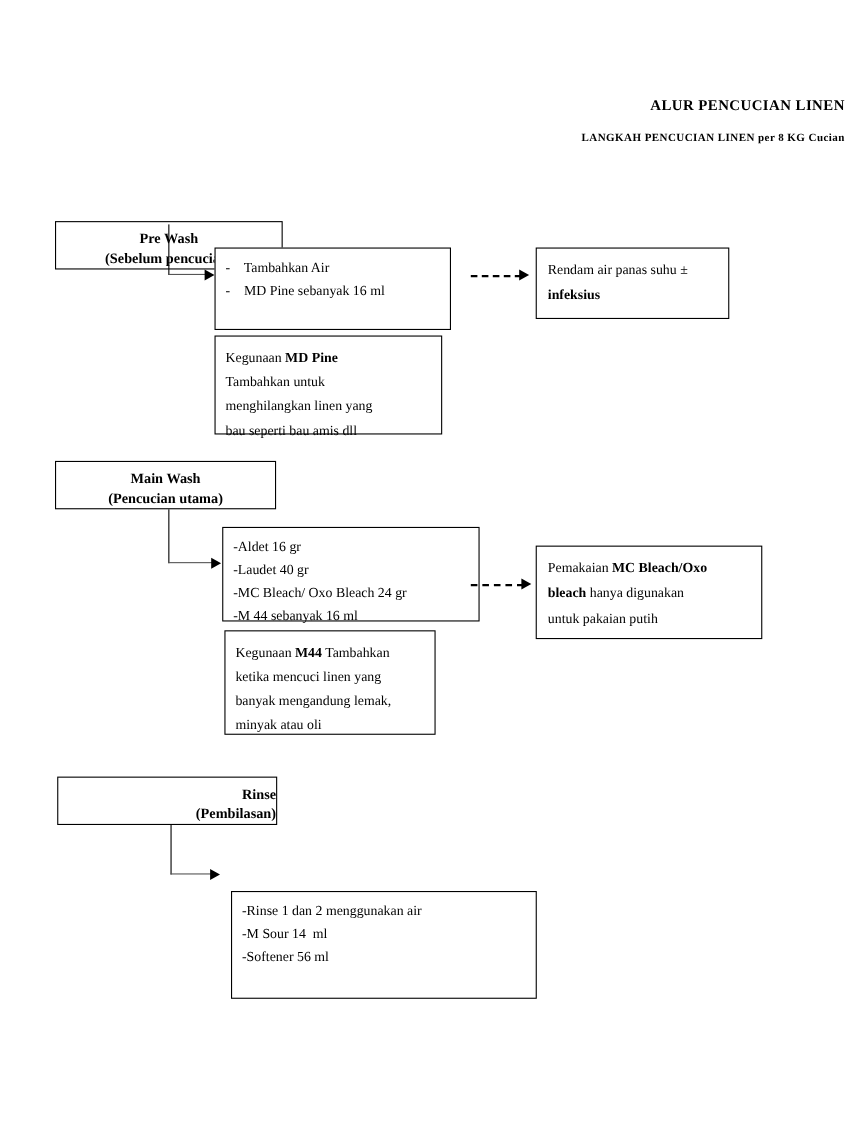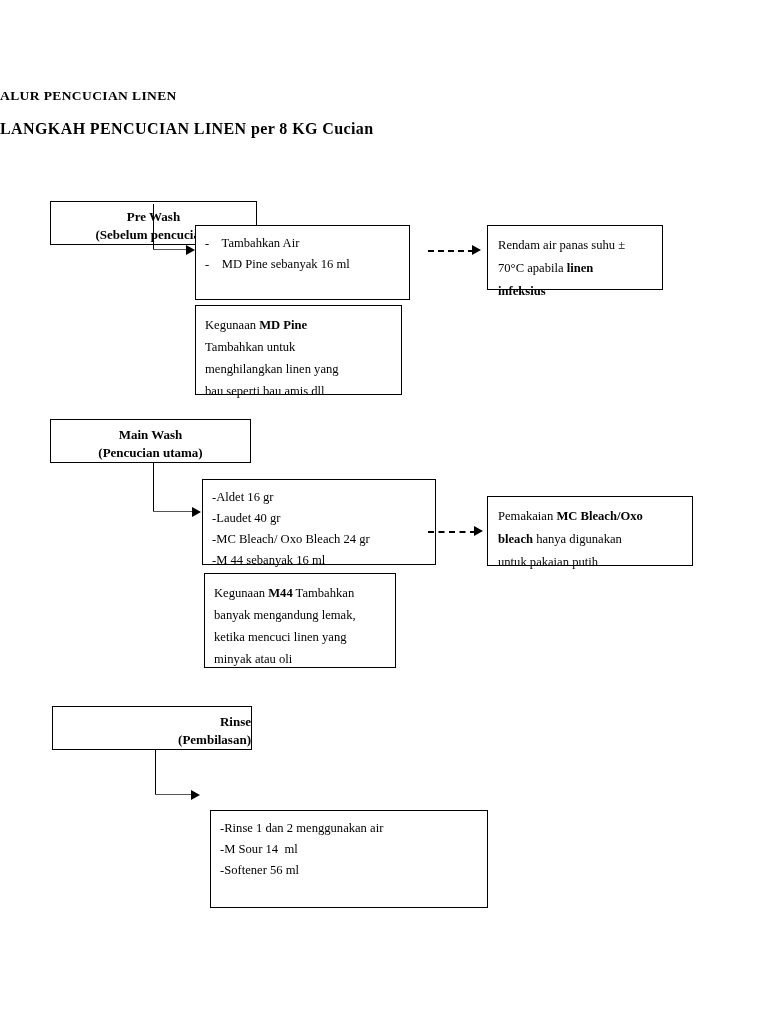--- a/index.html
+++ b/index.html
@@ -19,26 +19,26 @@
   #canvas {
     position: absolute;
     left: 0; top: 0;
     width: 768px;
     height: 1024px;
   }
 
   .title {
     position: absolute;
     width: 100%;
-    text-align: left;
+    text-align: right;
     font-weight: bold;
     letter-spacing: 0.4px;
   }
   #title-main { top: 88px; font-size: 13.5px; }
-  #title-sub  { top: 120px; font-size: 16px; }
+  #title-sub  { top: 120px; font-size: 10px; }
 
   .box {
     position: absolute;
     box-sizing: border-box;
     border: 1.3px solid #000000;
     background: #ffffff;
   }
 
   
   .stage-box {
@@ -119,21 +119,20 @@
   <div class="box detail-box" style="left:195px; top:225px; width:215px; height:75px;">
     <span class="dash-item"><span>-</span>    <span>Tambahkan Air</span></span>
     <span class="dash-item"><span>-</span>    <span>MD Pine sebanyak 16 ml</span></span>
   </div>
 
   <div class="dashed-line" style="left:428px; top:250px; width:46px;"></div>
   <div class="arrow-head" style="left:472px; top:245px;"></div>
 
   <div class="box side-box" style="left:487px; top:225px; width:176px; height:65px;">
     <div><span>Rendam air panas suhu ±</span></div>
-    <div><span>70°C apabila </span><b>linen</b></div>
     <div><b>infeksius</b></div>
   </div>
 
   <div class="box note-box" style="left:195px; top:305px; width:207px; height:90px;">
     <div><span>Kegunaan </span><b>MD Pine</b></div>
     <div>Tambahkan untuk</div>
     <div>menghilangkan linen yang</div>
     <div>bau seperti bau amis dll</div>
   </div>
 
@@ -149,30 +148,30 @@
   <div class="box detail-box" style="left:202px; top:479px; width:234px; height:86px;">
     <span class="dash-item"><span>-</span><span>Aldet 16 gr</span></span>
     <span class="dash-item"><span>-</span><span>Laudet 40 gr</span></span>
     <span class="dash-item"><span>-</span><span>MC Bleach/ Oxo Bleach 24 gr</span></span>
     <span class="dash-item"><span>-</span><span>M 44 sebanyak 16 ml</span></span>
   </div>
 
   <div class="dashed-line" style="left:428px; top:531px; width:48px;"></div>
   <div class="arrow-head" style="left:474px; top:526px;"></div>
 
-  <div class="box side-box" style="left:487px; top:496px; width:206px; height:70px;">
+  <div class="box side-box" style="left:487px; top:496px; width:206px; height:85px;">
     <div><span>Pemakaian </span><b>MC Bleach/Oxo</b></div>
     <div><b>bleach</b><span> hanya digunakan</span></div>
     <div>untuk pakaian putih</div>
   </div>
 
   <div class="box note-box" style="left:204px; top:573px; width:192px; height:95px;">
     <div><span>Kegunaan </span><b>M44</b><span> Tambahkan</span></div>
+    <div>ketika mencuci linen yang</div>
     <div>banyak mengandung lemak,</div>
-    <div>ketika mencuci linen yang</div>
     <div>minyak atau oli</div>
   </div>
 
   <div class="box stage-box" style="left:52px; top:706px; width:200px; height:44px;text-align:right;">
     <div>Rinse</div>
     <div>(Pembilasan)</div>
   </div>
 
   <div class="v-line" style="left:155px; top:750px; height:45px;"></div>
   <div class="h-line" style="left:155px; top:794px; width:40px;"></div>

